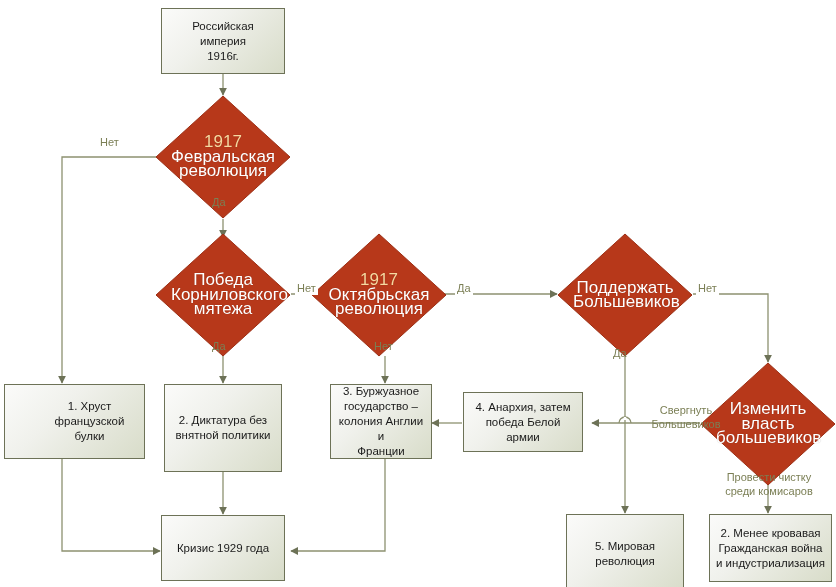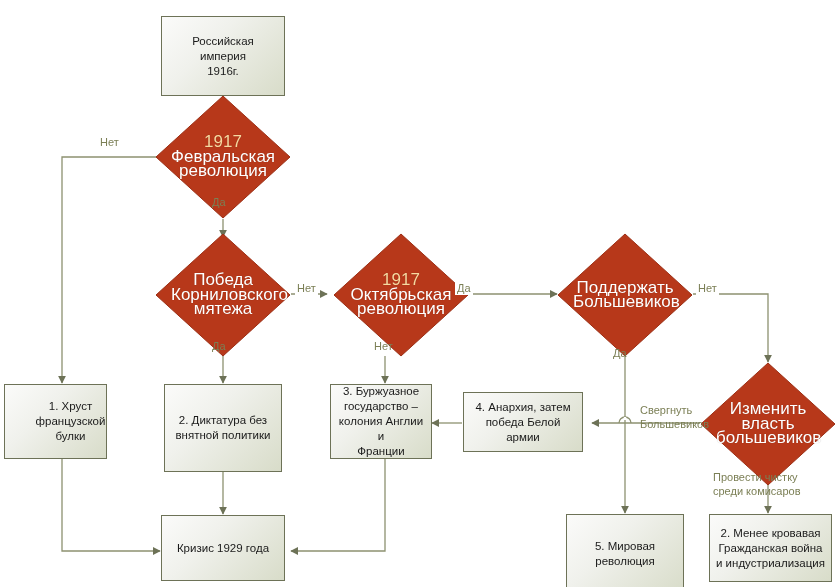--- a/index.html
+++ b/index.html
@@ -62,21 +62,21 @@
   .dec .dtext .y1 { color: #f7d9a0; }
 
   
   .elabel {
     position: absolute;
     font-size: 11px;
     line-height: 13px;
     color: #7b7f55;
     white-space: nowrap;
   }
-  .elabel.two { line-height: 14px; white-space: normal; }
+  .elabel.two { line-height: 14px; white-space: normal; text-align: center; }
 </style>
 </head>
 <body>
 
 <svg id="canvas" viewBox="0 0 836 587" xmlns="http://www.w3.org/2000/svg">
   <defs>
     <marker id="arrow" viewBox="0 0 10 10" refX="9" refY="5" markerWidth="6" markerHeight="6" orient="auto-start-reverse">
       <path d="M 0 0 L 10 5 L 0 10 z" fill="#6d7257"></path>
     </marker>
   </defs>
@@ -110,21 +110,21 @@
 
     <path d="M 223 459 L 223 514"></path>
 
     <path d="M 385 459 L 385 551 L 291 551"></path>
   </g>
 
   <path d="M 619 423 A 6 6 0 0 1 631 423" stroke="#8d9170" stroke-width="1.3" fill="none"></path>
   <path d="M 625 417 L 625 420" stroke="#ffffff" stroke-width="2.4" fill="none"></path>
 </svg>
 
-<div class="node proc" style="left:161px; top:16px; width:124px; height:80px;">
+<div class="node proc" style="left:161px; top:8px; width:124px; height:66px;">
   <div>
     <span class="lbl">Российская империя</span>
     <span class="lbl">1916г.</span>
   </div>
 </div>
 
 <div class="node dec" style="left:155px; top:95px;">
   <svg class="shape" viewBox="0 0 136 124">
     <polygon points="68,1 135,62 68,123 1,62" fill="#b7381a" stroke="#9c2f15" stroke-width="1"></polygon>
   </svg>
@@ -139,21 +139,21 @@
   <svg class="shape" viewBox="0 0 136 124">
     <polygon points="68,1 135,62 68,123 1,62" fill="#b7381a" stroke="#9c2f15" stroke-width="1"></polygon>
   </svg>
   <div class="dtext">
     <span class="lbl">Победа</span>
     <span class="lbl">Корниловского</span>
     <span class="lbl">мятежа</span>
   </div>
 </div>
 
-<div class="node dec" style="left:333px; top:233px;">
+<div class="node dec" style="left:311px; top:233px;">
   <svg class="shape" viewBox="0 0 136 124">
     <polygon points="68,1 135,62 68,123 1,62" fill="#b7381a" stroke="#9c2f15" stroke-width="1"></polygon>
   </svg>
   <div class="dtext">
     <span class="lbl y1">1917</span>
     <span class="lbl">Октябрьская</span>
     <span class="lbl">революция</span>
   </div>
 </div>
 
@@ -171,21 +171,21 @@
   <svg class="shape" viewBox="0 0 136 124">
     <polygon points="68,1 135,62 68,123 1,62" fill="#b7381a" stroke="#9c2f15" stroke-width="1"></polygon>
   </svg>
   <div class="dtext">
     <span class="lbl">Изменить</span>
     <span class="lbl">власть</span>
     <span class="lbl">большевиков</span>
   </div>
 </div>
 
-<div class="node proc" style="left:4px; top:384px; width:103px; height:75px;padding-left:36px;">
+<div class="node proc" style="left:4px; top:384px; width:141px; height:75px;padding-left:36px;">
   <div>
     <span class="lbl">1. Хруст французской</span>
     <span class="lbl">булки</span>
   </div>
 </div>
 
 <div class="node proc" style="left:164px; top:384px; width:118px; height:88px;">
   <div>
     <span class="lbl">2. Диктатура без</span>
     <span class="lbl">внятной политики</span>

